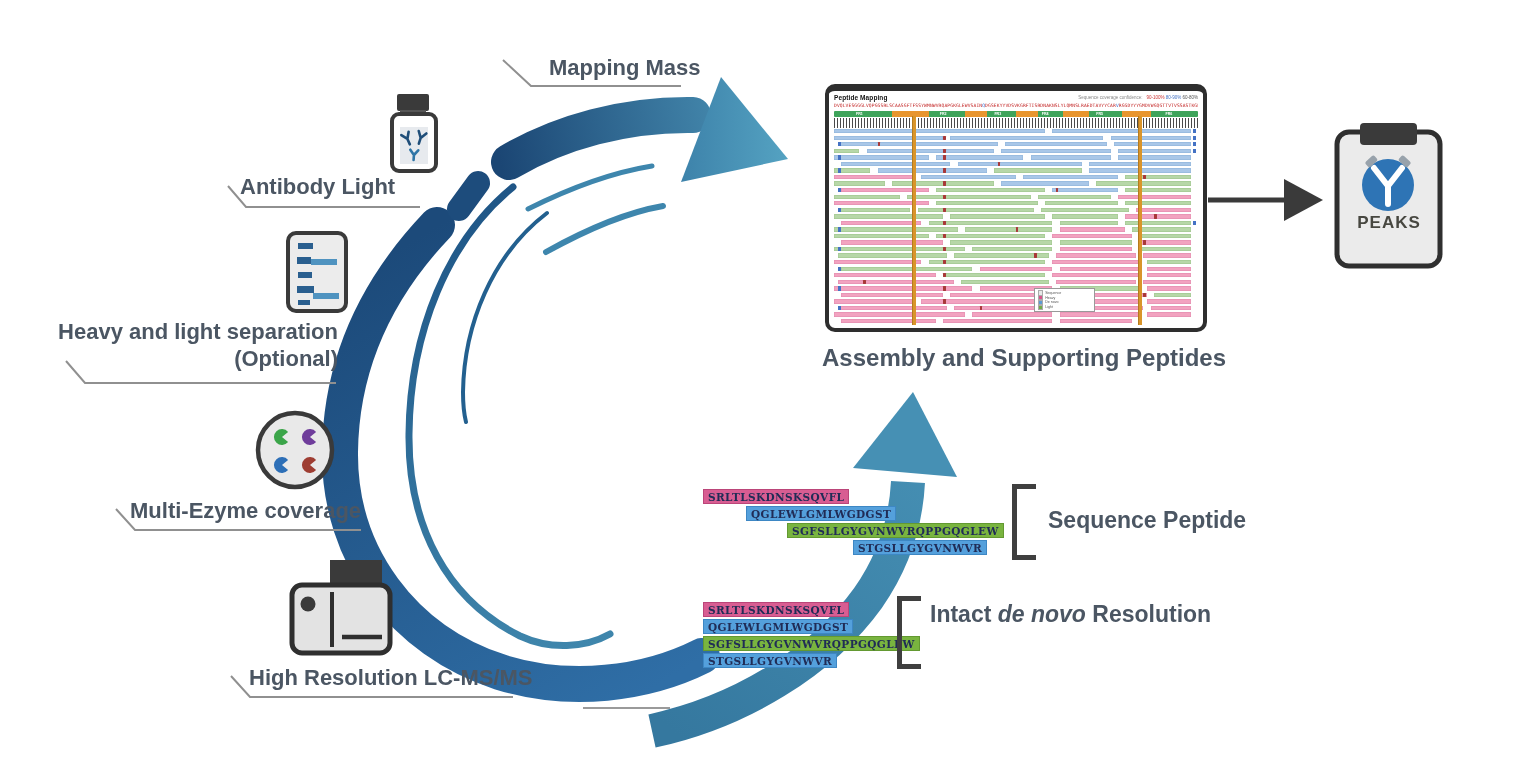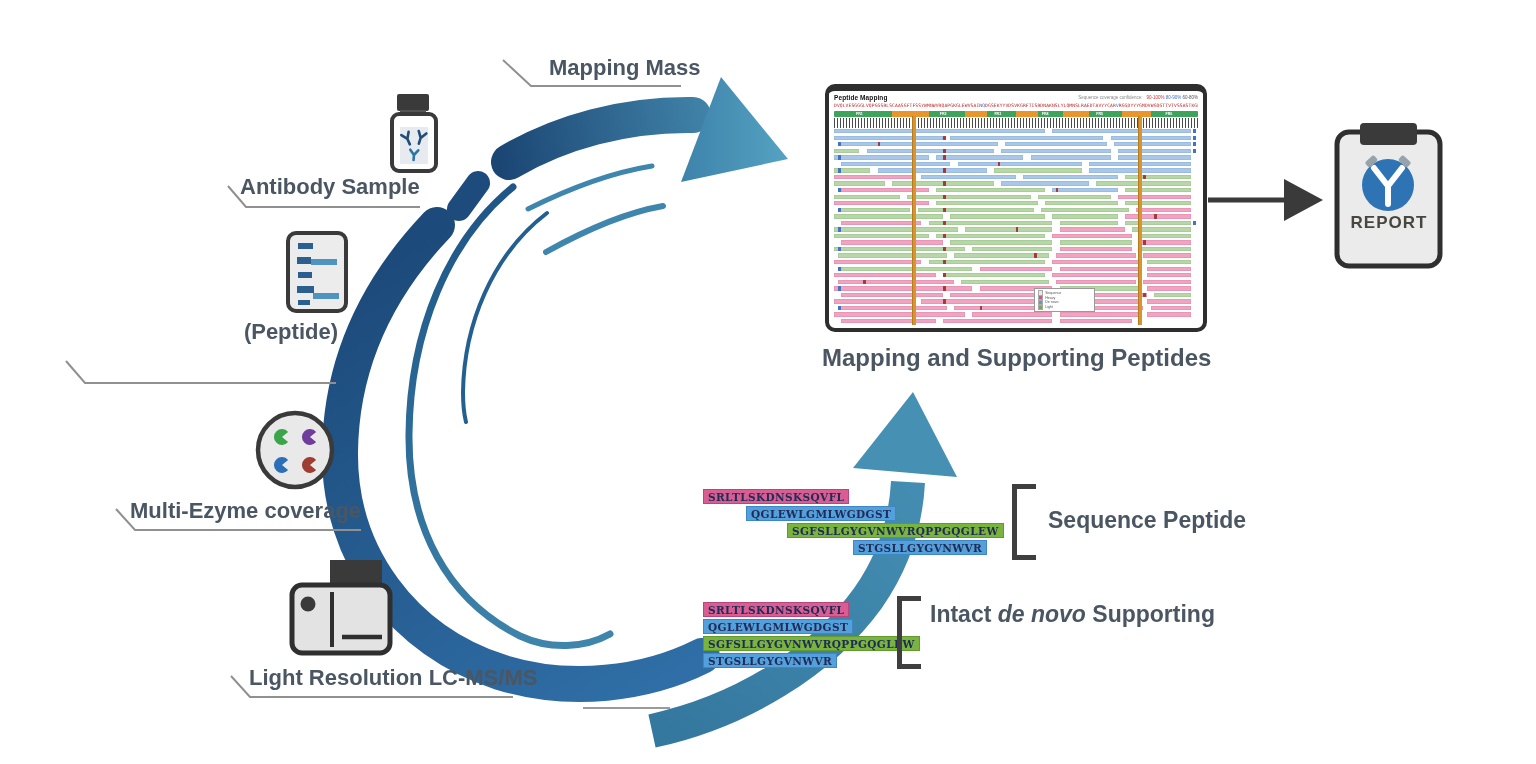--- a/index.html
+++ b/index.html
@@ -161,26 +161,27 @@
         <circle cx="1388" cy="185" r="26" fill="#2e74b5"></circle>
         <g stroke="#ffffff" stroke-width="6" stroke-linecap="round" fill="none">
           <path d="M1388,204 L1388,186 M1388,186 L1374,168 M1388,186 L1402,168"></path>
         </g>
         <rect x="1365" y="158" width="12" height="7" rx="2" fill="#98a2ab" transform="rotate(-42 1371 161)"></rect>
         <rect x="1399" y="158" width="12" height="7" rx="2" fill="#98a2ab" transform="rotate(42 1405 161)"></rect>
       </g>
     </g>
   </svg>
 
-  <div class="lbl" style="left:240px;top:173px;width:175px;">Antibody Sample</div>
+  <div class="lbl" style="left:240px;top:173px;width:175px;">Antibody Light</div>
   <div class="lbl right" style="left:58px;top:318px;width:280px;">
-    <div>(Peptide)</div>
+    <div>Heavy and light separation</div>
+    <div>(Optional)</div>
   </div>
   <div class="lbl right" style="left:130px;top:497px;width:231px;">Multi-Ezyme coverage</div>
-  <div class="lbl" style="left:249px;top:664px;width:270px;">Light Resolution LC-MS/MS</div>
+  <div class="lbl" style="left:249px;top:664px;width:270px;">High Resolution LC-MS/MS</div>
   <div class="lbl" style="left:549px;top:54px;width:150px;">Mapping Mass</div>
 
   <div class="pm-panel">
     <div class="pm-header">
       <span class="pm-title">Peptide Mapping</span>
       <span class="pm-legend">
         <span>Sequence coverage confidence:</span>
           <span id="pm-legend-items"><span style="color: rgb(204, 51, 51);"> 90-100%</span><span style="color: rgb(68, 114, 196);"> 80-90%</span><span style="color: rgb(85, 85, 85);"> 60-80%</span></span>
       </span>
     </div>
@@ -370,38 +371,38 @@
             <span>De novo</span>
           </div>
           <div class="lrow">
             <span class="sq" style="background: rgb(112, 173, 71);"></span>
             <span>Light</span>
           </div>
         </div>
       </div>
   </div>
 
-  <div class="lbl center" style="left:822px;top:344px;width:388px;font-size:24px;">Mapping and Supporting Peptides</div>
+  <div class="lbl center" style="left:822px;top:344px;width:388px;font-size:24px;">Assembly and Supporting Peptides</div>
 
   <div id="tags-top">
       <div class="tag pink" style="left: 703px; top: 489px;">SRLTLSKDNSKSQVFL</div>
       <div class="tag blue" style="left: 746px; top: 506px;">QGLEWLGMLWGDGST</div>
       <div class="tag green" style="left: 787px; top: 523px;">SGFSLLGYGVNWVRQPPGQGLEW</div>
       <div class="tag blue" style="left: 853px; top: 540px;">STGSLLGYGVNWVR</div>
     </div>
   <div id="tags-bottom">
       <div class="tag pink" style="left: 703px; top: 602px;">SRLTLSKDNSKSQVFL</div>
       <div class="tag blue" style="left: 703px; top: 619px;">QGLEWLGMLWGDGST</div>
       <div class="tag green" style="left: 703px; top: 636px;">SGFSLLGYGVNWVRQPPGQGLEW</div>
       <div class="tag blue" style="left: 703px; top: 653px;">STGSLLGYGVNWVR</div>
     </div>
 
   <div class="bracket" style="left:1012px;top:484px;height:76px;"></div>
   <div class="lbl" style="left:1048px;top:507px;font-size:23px;">Sequence Peptide</div>
 
   <div class="bracket" style="left:897px;top:596px;height:73px;"></div>
   <div class="lbl" style="left:930px;top:600px;font-size:23px;line-height:29px;">
-    <div><span>Intact </span><span class="denovo-italic">de novo</span><span> Supporting</span></div>
+    <div><span>Intact </span><span class="denovo-italic">de novo</span><span> Resolution</span></div>
   </div>
 
-  <div class="report-text">REPORT</div>
+  <div class="report-text">PEAKS</div>
 
 </div>
 
 </body></html>

